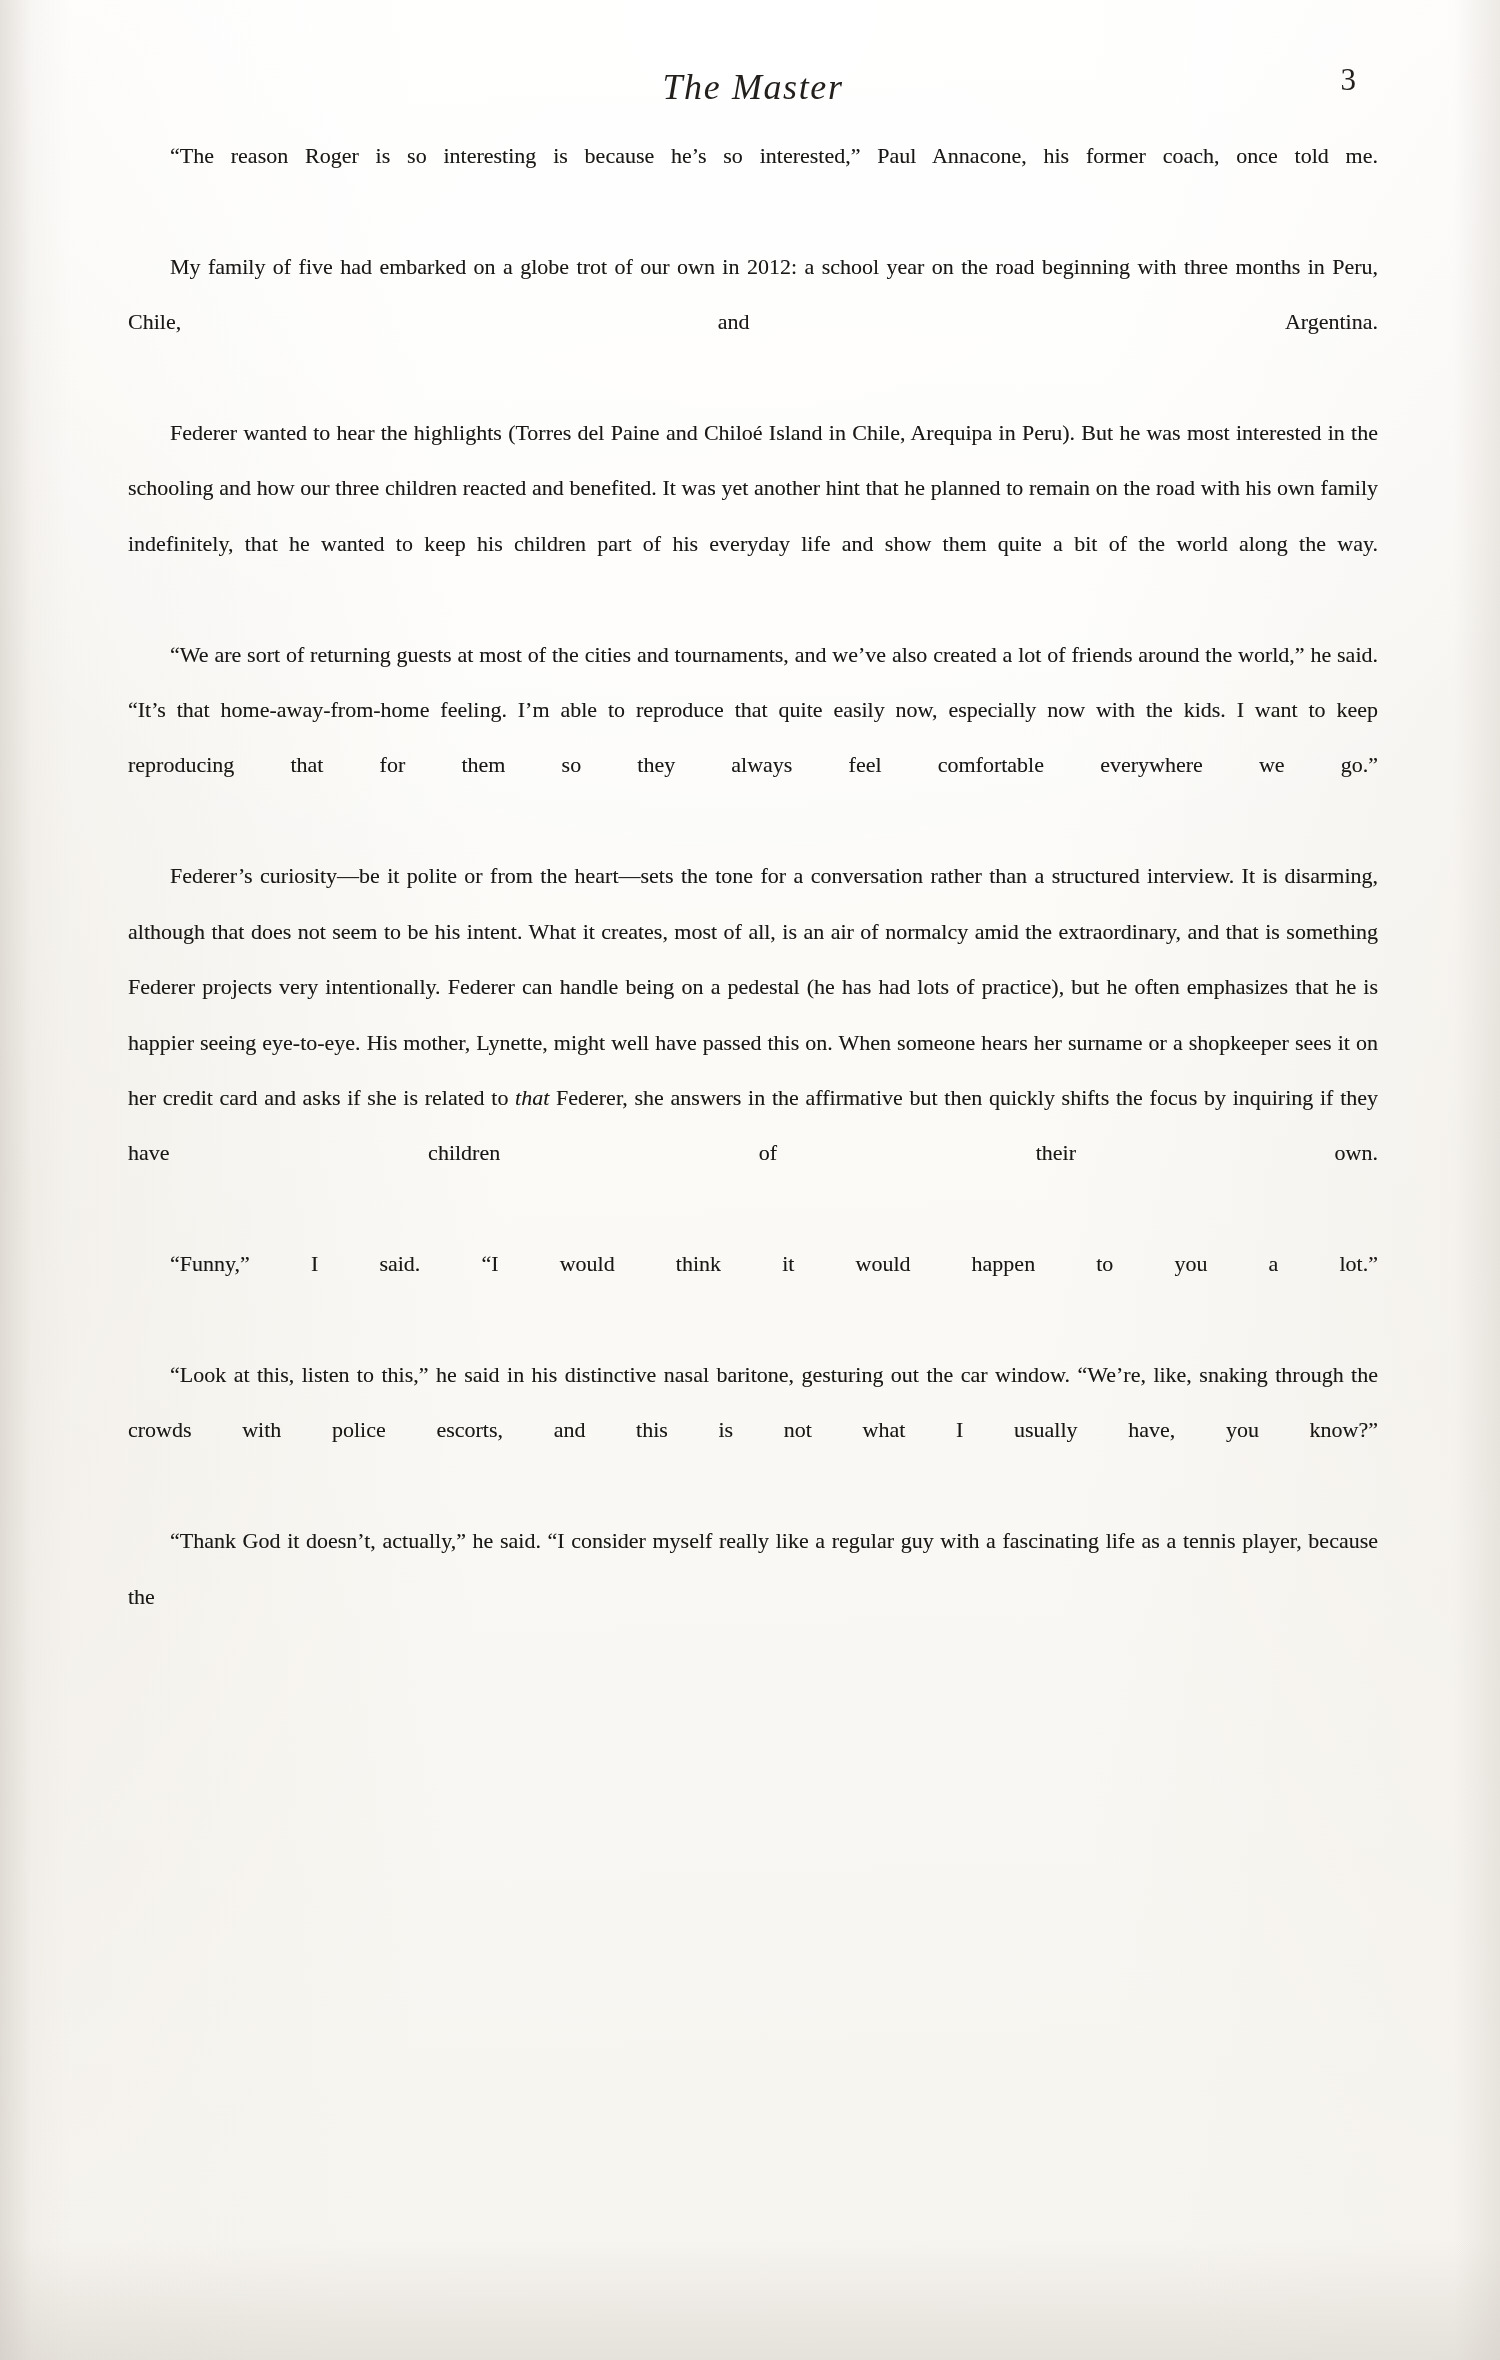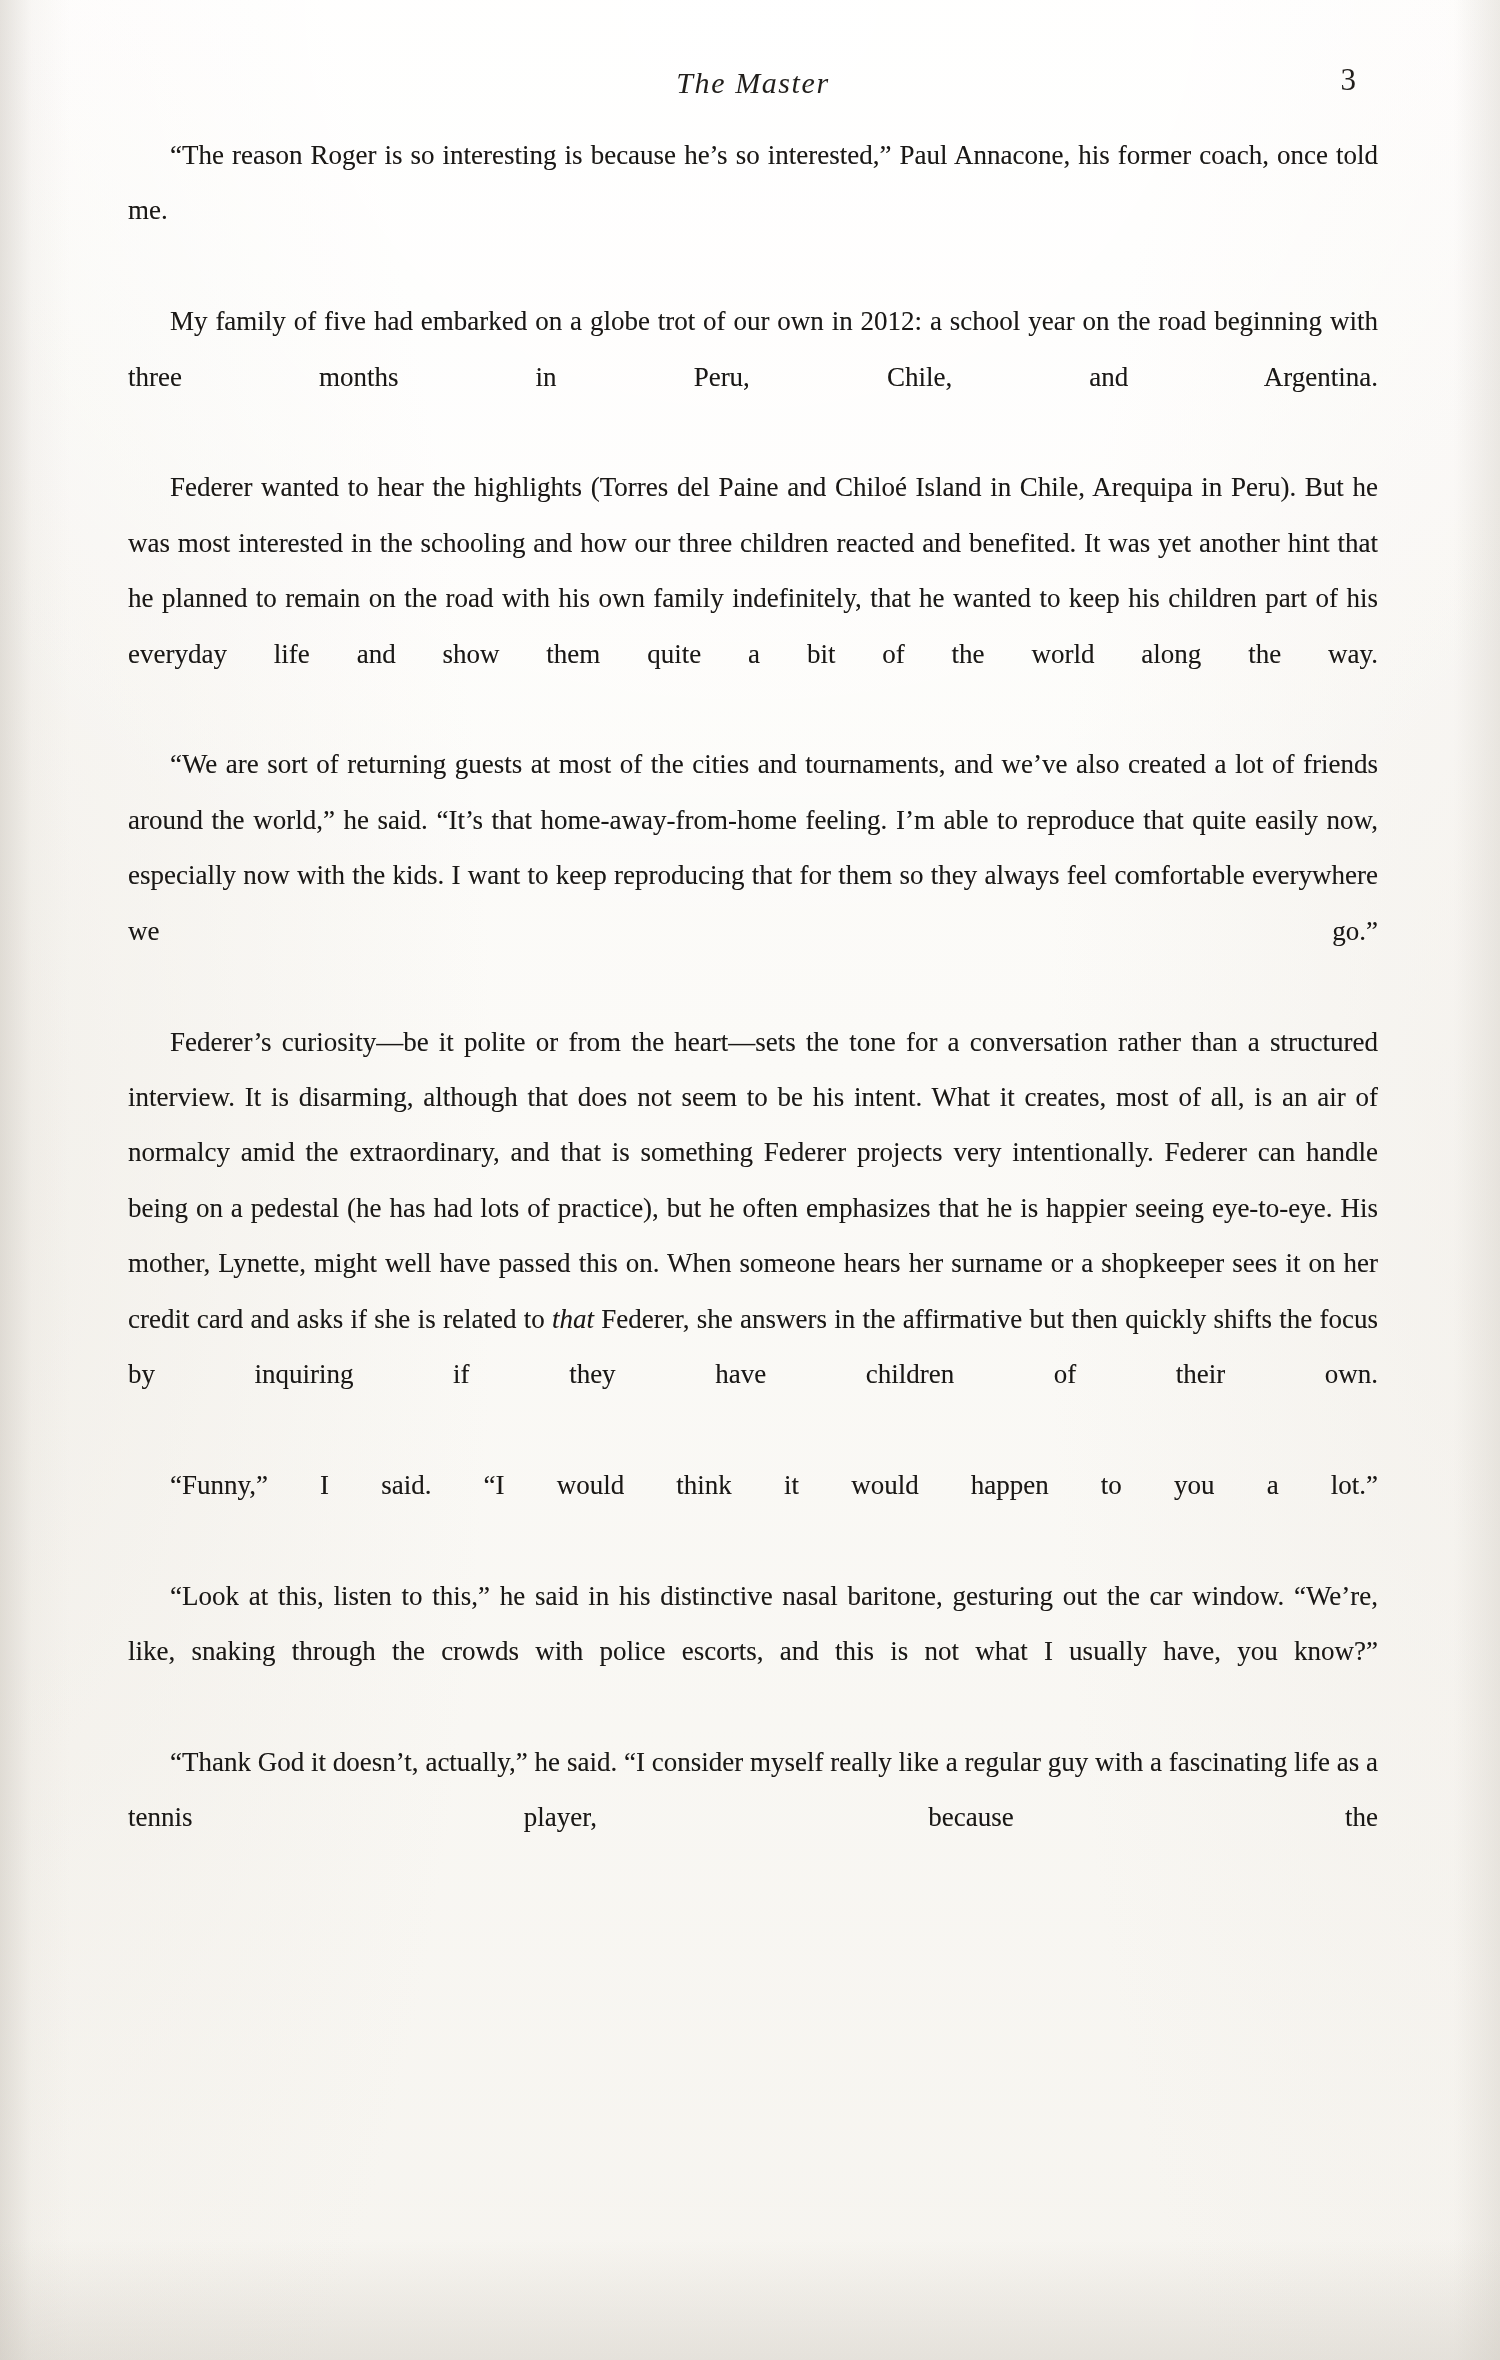--- a/index.html
+++ b/index.html
@@ -74,37 +74,37 @@
     height: 120px;
   }
 
   .running-head-title {
     position: absolute;
     left: 0;
     right: 0;
     top: 66px;
     text-align: center;
     font-style: italic;
-    font-size: 30px;
+    font-size: 36px;
     letter-spacing: 1.6px;
     color: #221f1c;
   }
 
   .running-head-folio {
     position: absolute;
     right: 22px;
     top: 62px;
     font-size: 31px;
     color: #221f1c;
   }
 
   
   #body-text {
     margin-top: 8px;
-    font-size: 27px;
+    font-size: 22px;
     line-height: 55.4px;
     text-align: justify;
     text-justify: inter-word;
     color: #1a1816;
     font-family: Liberation Serif, serif;
     -webkit-font-smoothing: antialiased;
   }
 
   #body-text p {
     margin: 0;

